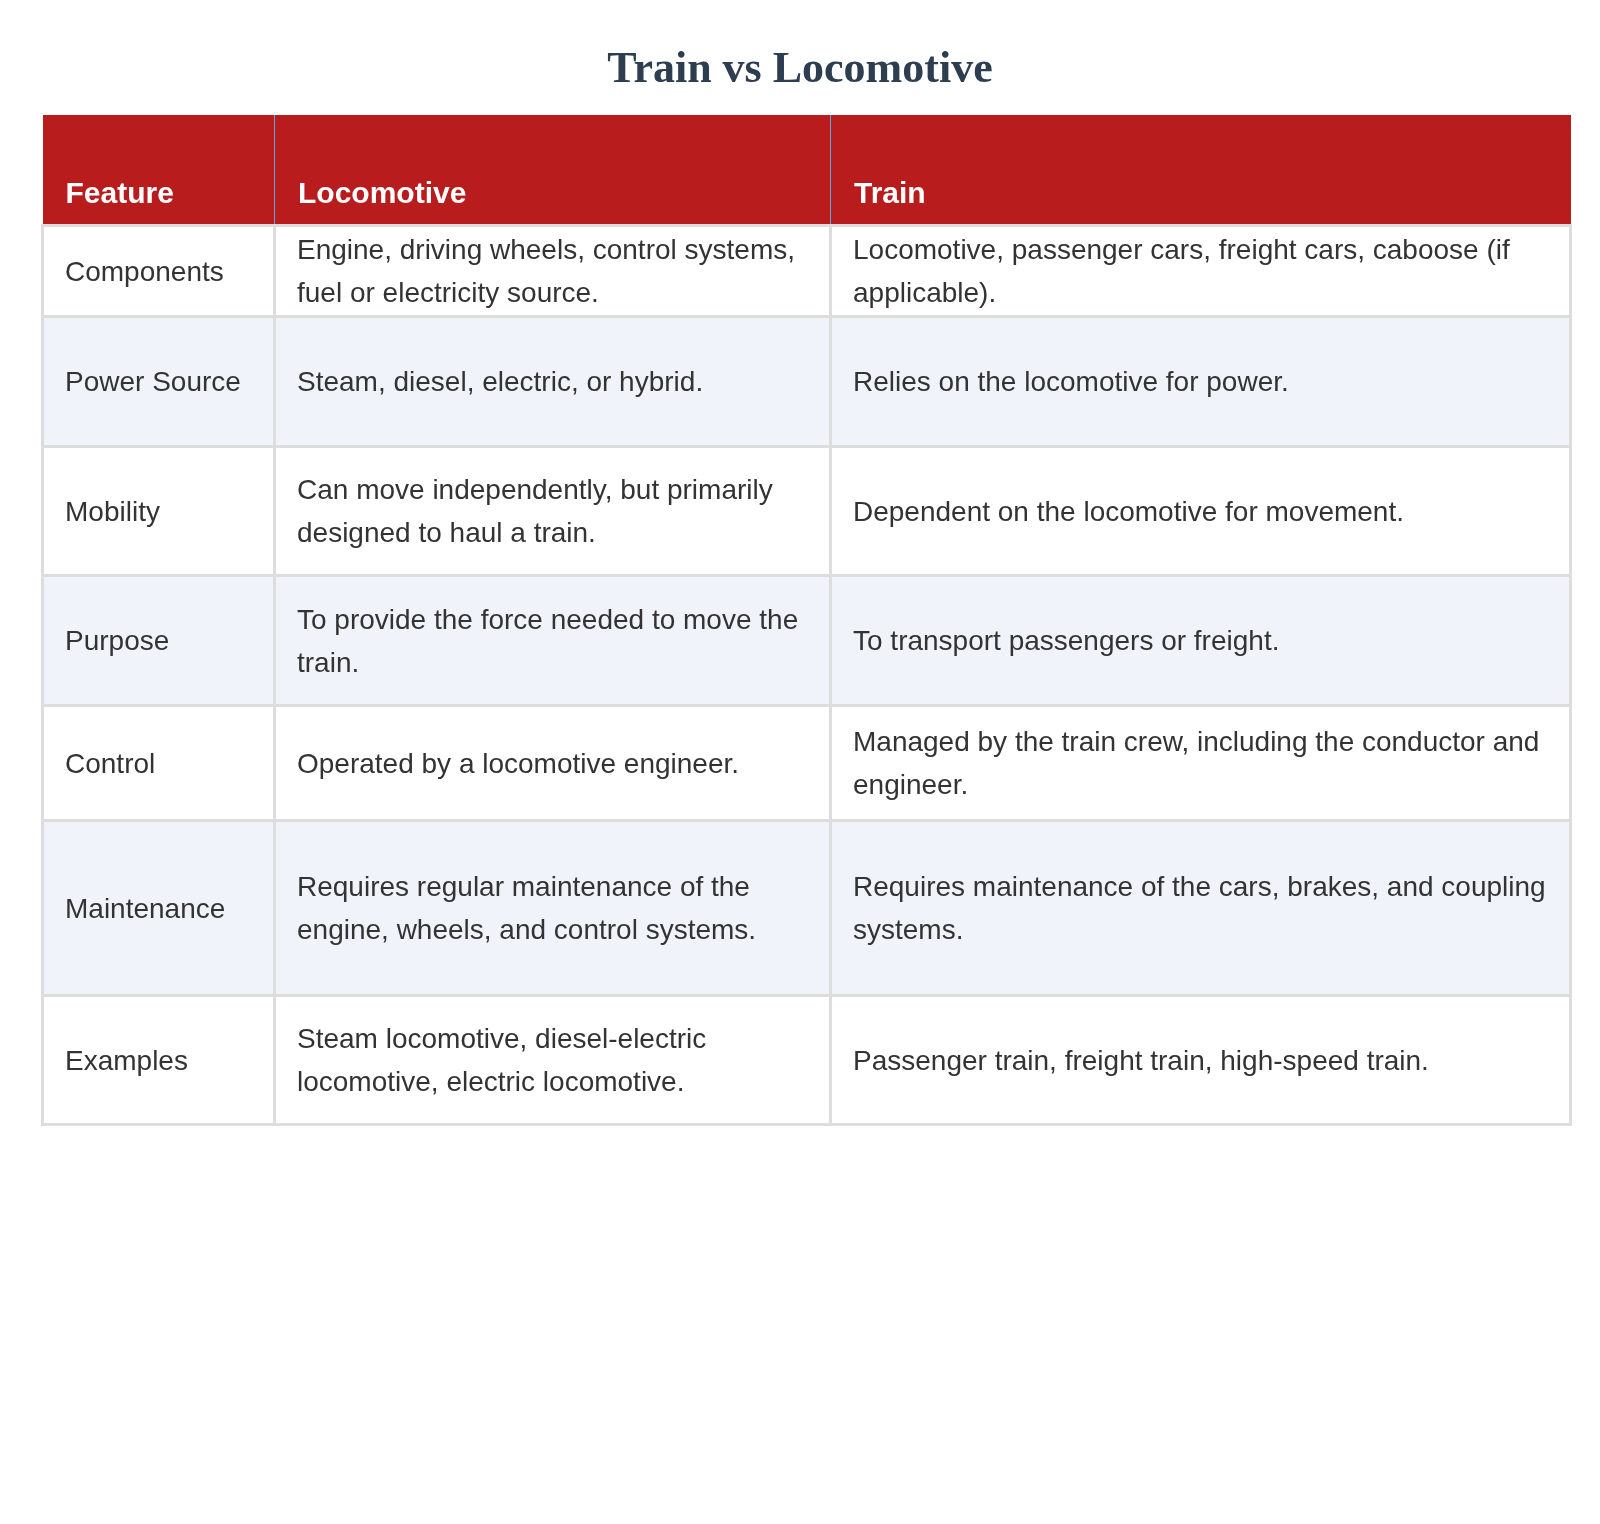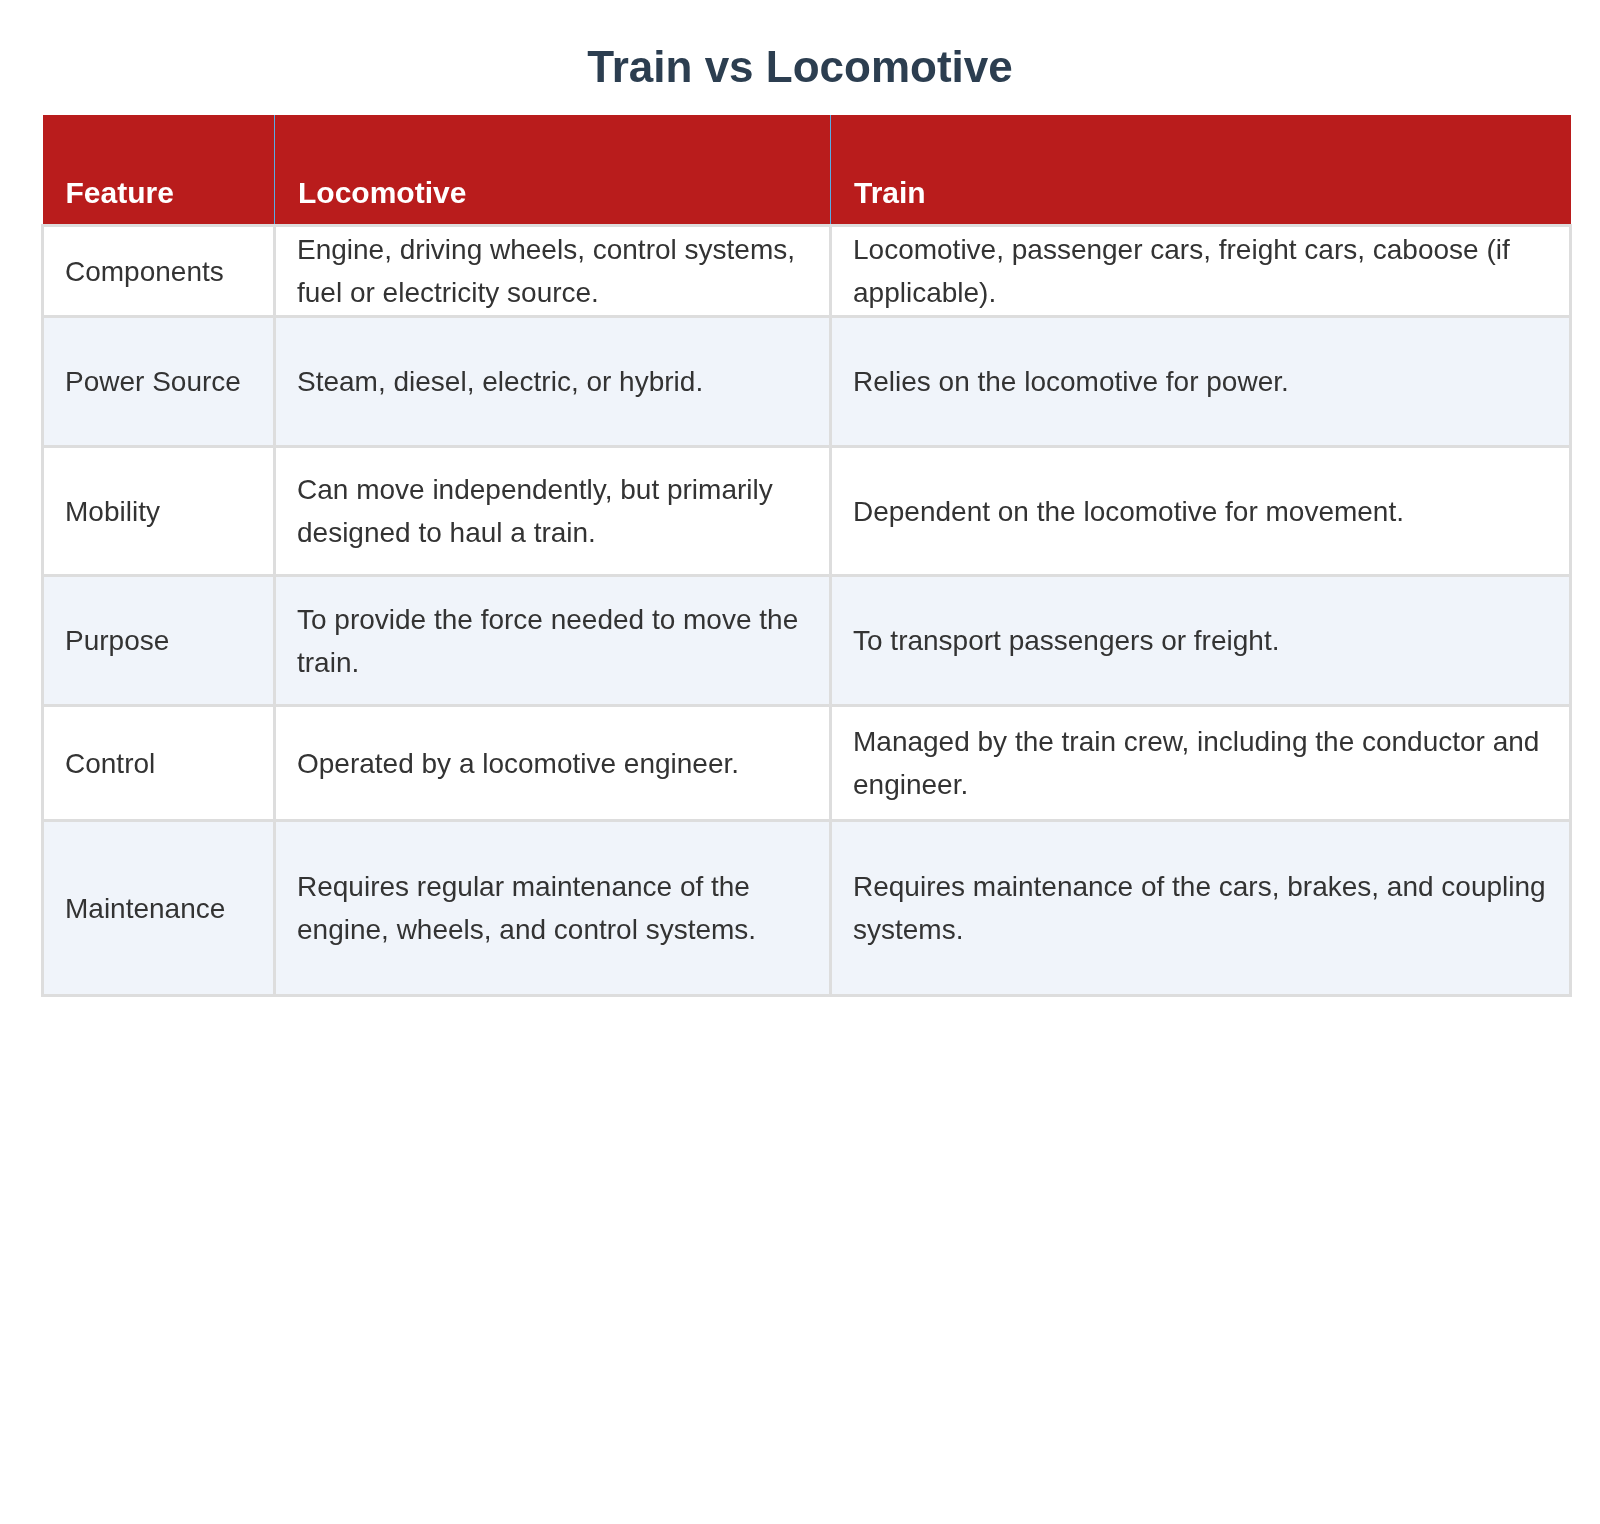--- a/index.html
+++ b/index.html
@@ -7,20 +7,21 @@
       width: 1600px; height: 1524px;
       font-family: "Liberation Sans", sans-serif;
       color: #333333;
       position: relative;
     }
     .title {
       position: absolute; left: 0; top: 42px; width: 1600px;
       text-align: center;
       font-size: 44px; font-weight: bold; color: #2c3e50;
       margin: 0;
+      font-family: Liberation Serif, serif;
     }
     table.cmp {
       position: absolute; left: 41px; top: 115px;
       width: 1528px;
       border-collapse: collapse;
       table-layout: fixed;
     }
     table.cmp th {
       background: #b91c1c; color: #ffffff;
       font-size: 30px; font-weight: bold;
@@ -84,14 +85,19 @@
     <tr class="odd" style="height:115px">
       <td>Control</td>
       <td>Operated by a locomotive engineer.</td>
       <td>Managed by the train crew, including the conductor and engineer.</td>
     </tr>
     <tr class="even" style="height:175px">
       <td>Maintenance</td>
       <td>Requires regular maintenance of the engine, wheels, and control systems.</td>
       <td>Requires maintenance of the cars, brakes, and coupling systems.</td>
     </tr>
+    <tr class="odd" style="height:129px">
+      <td>Examples</td>
+      <td>Steam locomotive, diesel-electric locomotive, electric locomotive.</td>
+      <td>Passenger train, freight train, high-speed train.</td>
+    </tr>
   </tbody>
 </table>
 
 </body></html>

